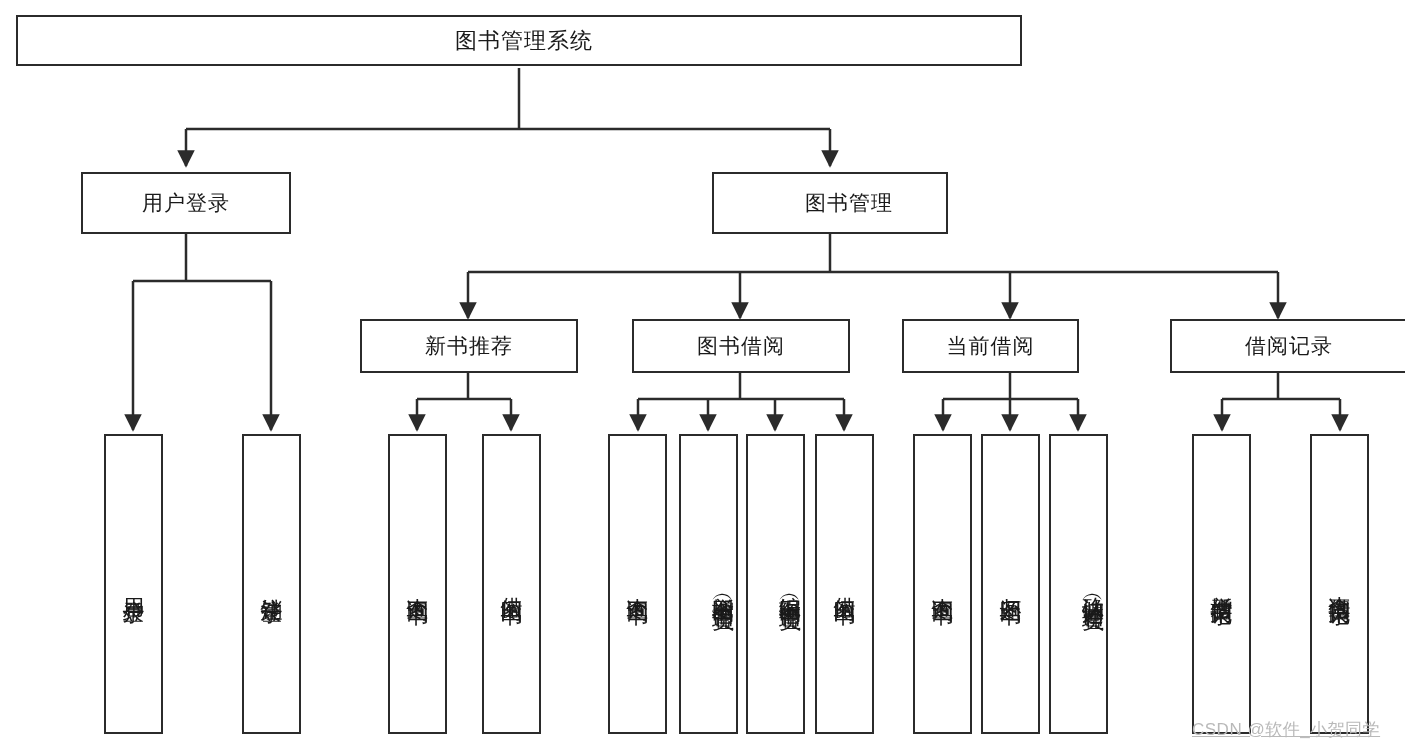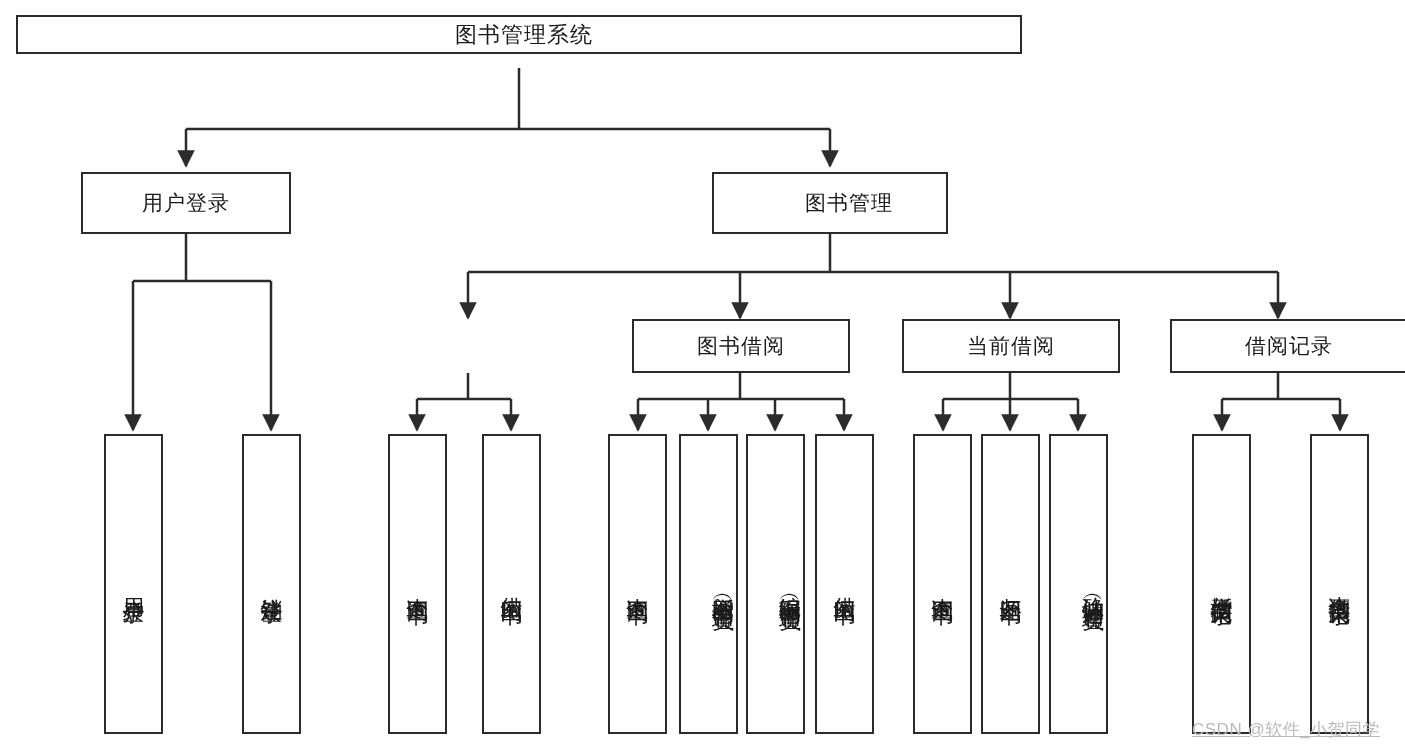--- a/index.html
+++ b/index.html
@@ -124,38 +124,41 @@
       <path d="M 1010 399 L 1010 430" marker-end="url(#arrow)"></path>
       <path d="M 1078 399 L 1078 430" marker-end="url(#arrow)"></path>
 
       <path d="M 1278 373 L 1278 399"></path>
       <path d="M 1222 399 L 1340 399"></path>
       <path d="M 1222 399 L 1222 430" marker-end="url(#arrow)"></path>
       <path d="M 1340 399 L 1340 430" marker-end="url(#arrow)"></path>
     </g>
   </svg>
 
-  <div class="node node-h node-root" style="left:16px; top:15px; width:1006px; height:39px;padding-left:10px;">
+  <div class="node node-h node-root" style="left:16px; top:15px; width:1006px; height:51px;padding-left:10px;">
     <span>图书管理系统</span>
   </div>
 
   <div class="node node-h" style="left:81px; top:172px; width:210px; height:62px;">
     <span>用户登录</span>
   </div>
 
   <div class="node node-h" style="left:712px; top:172px; width:236px; height:62px;padding-left:38px;">
     <span>图书管理</span>
   </div>
 
+  <div class="node node-h" style="left:360px; top:319px; width:218px; height:54px;">
+    <span>新书推荐</span>
+  </div>
 
   <div class="node node-h" style="left:632px; top:319px; width:218px; height:54px;">
     <span>图书借阅</span>
   </div>
 
-  <div class="node node-h" style="left:902px; top:319px; width:218px; height:54px;">
+  <div class="node node-h" style="left:902px; top:319px; width:177px; height:54px;">
     <span>当前借阅</span>
   </div>
 
   <div class="node node-h" style="left:1170px; top:319px; width:238px; height:54px;">
     <span>借阅记录</span>
   </div>
 
   <div class="node node-v mid" style="left:104px; top:434px; width:59px; height:300px;">
     <span class="label-v">用户登录</span>
   </div>

